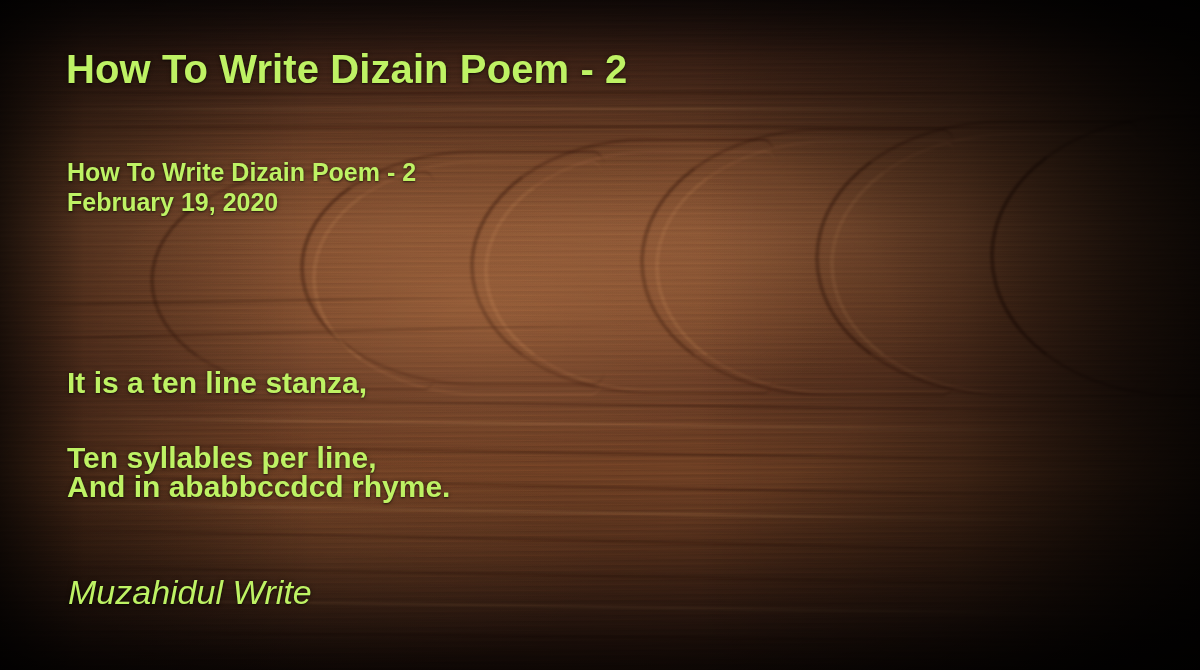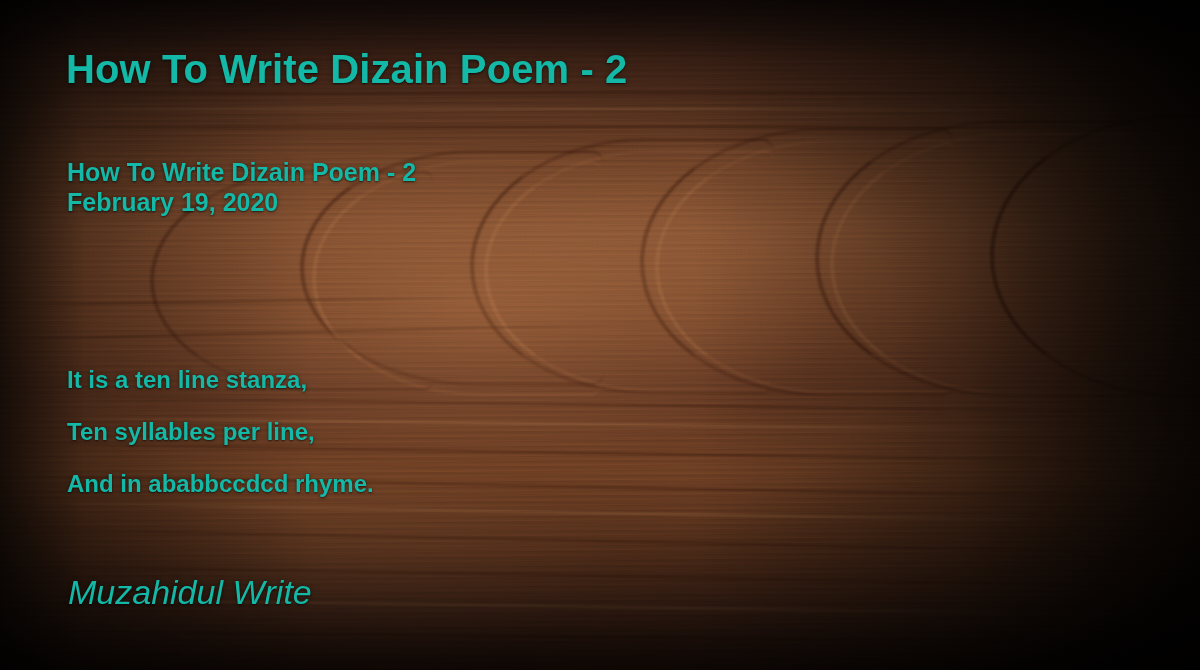--- a/index.html
+++ b/index.html
@@ -142,21 +142,21 @@
   }
 
   
   .content {
     position: absolute;
     inset: 0;
   }
 
   .txt {
     position: absolute;
-    color: #14b8a6;
+    color: #bef264;
     white-space: pre;
     text-shadow: 0 1px 2px rgba(0, 0, 0, 0.55), 0 0 5px rgba(0, 0, 0, 0.30);
   }
 
   #title {
     left: 66px;
     top: 47px;
     font-size: 40px;
     font-weight: bold;
     letter-spacing: 0.1px;
@@ -171,26 +171,26 @@
 
   #date {
     left: 67px;
     top: 188px;
     font-size: 25px;
     font-weight: bold;
   }
 
   .poem-line {
     left: 67px;
-    font-size: 24px;
+    font-size: 30px;
     font-weight: bold;
   }
 
   #poem-line-0 { top: 366px; }
-  #poem-line-1 { top: 418px; }
+  #poem-line-1 { top: 441px; }
   #poem-line-2 { top: 470px; }
 
   #author {
     left: 68px;
     top: 573px;
     font-size: 34px;
     font-weight: normal;
     font-style: italic;
   }
 </style>

